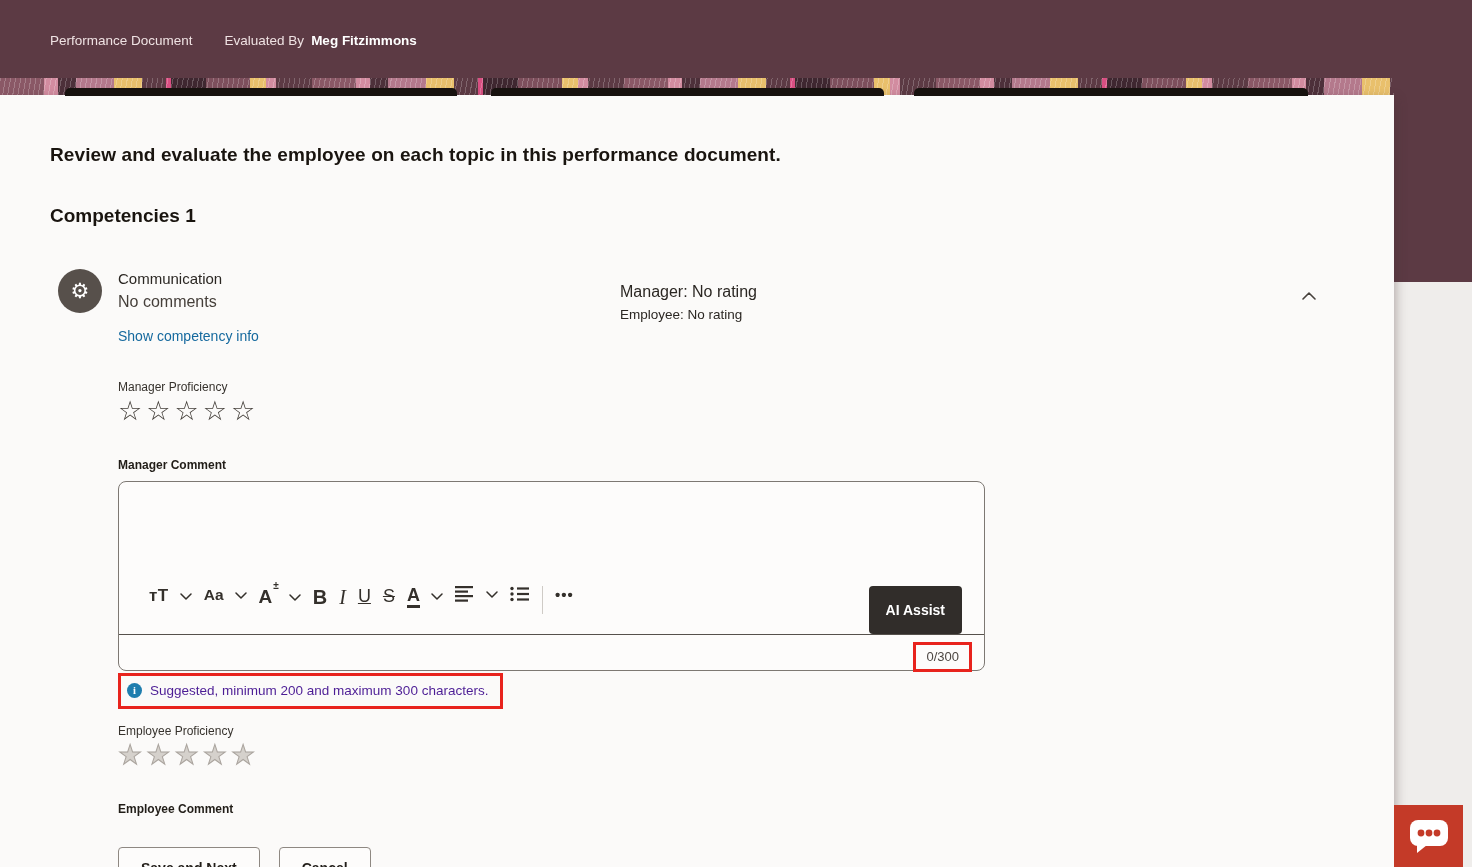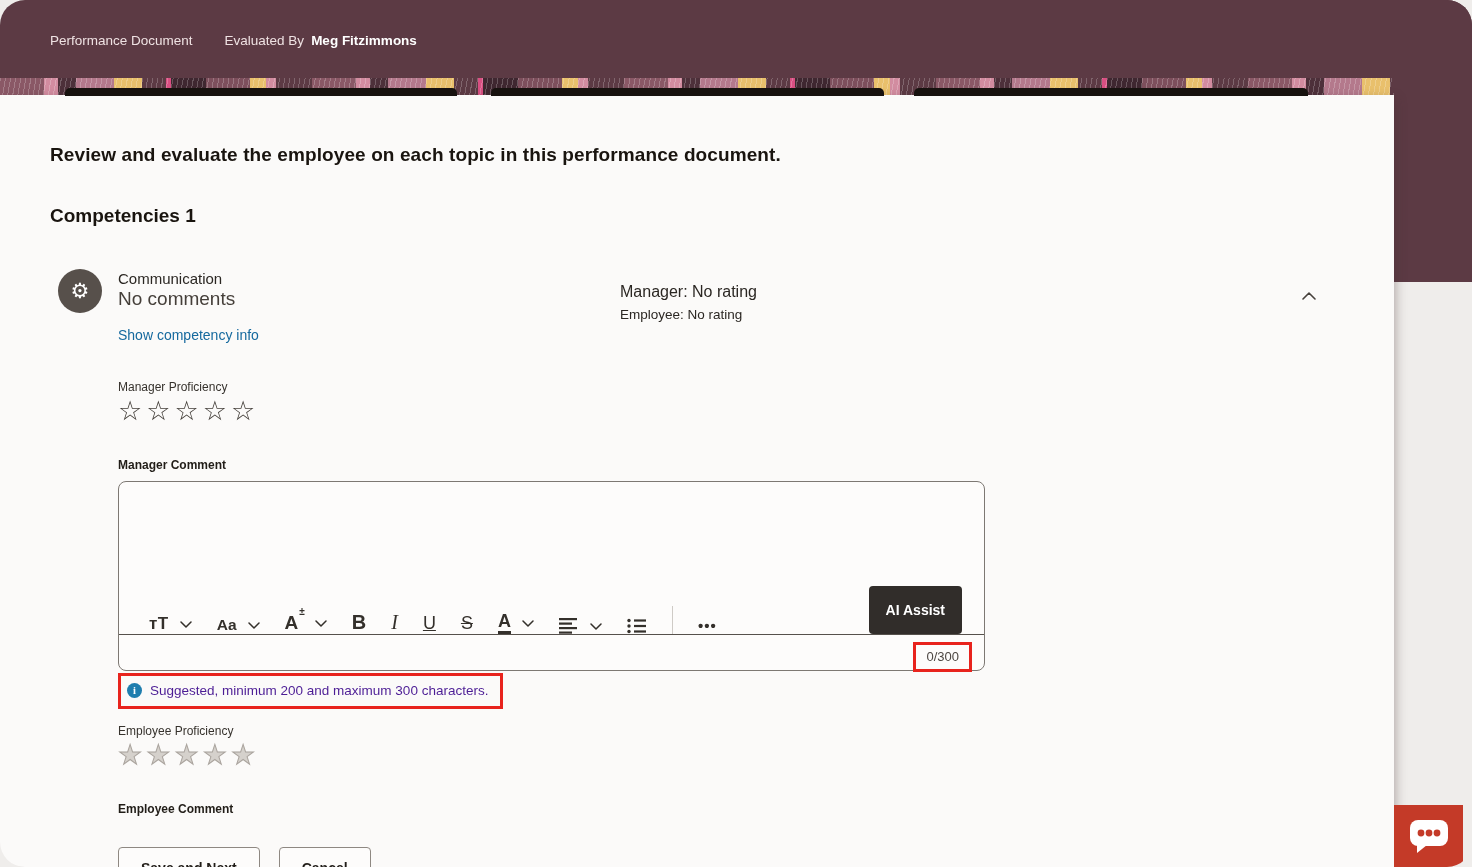--- a/index.html
+++ b/index.html
@@ -1,18 +1,18 @@
 <!DOCTYPE html>
 <html style="--banner: #5c3a44; --annotation_red: #e8231d; --link_blue: #15699e; --ai_button: #312d2a; --fab_red: #c43a28;"><head>
 <meta charset="utf-8">
 <style>
   * { margin:0; padding:0; box-sizing:border-box; }
   html,body { width:1472px; height:867px; overflow:hidden; }
   body { font-family:"Liberation Sans","DejaVu Sans",sans-serif; background:#efedeb; }
-  .page { position:relative; width:1472px; height:867px; overflow:hidden;border-radius:25px; }
+  .page { position:relative; width:1472px; height:867px; overflow:hidden; }
 
   
   .banner { position:absolute; top:0; left:0; width:100%; height:78px;
             background:var(--banner,#5c3a44); z-index:3; }
   .banner-row { display:flex; align-items:center; gap:7px; padding:33px 0 0 50px;
                 font-size:13.5px; color:#efe2e3; }
   .banner-row .b-val { color:#ffffff; font-weight:700; }
   .banner-row .b-gap { width:18px; }
 
   .right-band-top { position:absolute; top:0; right:0; width:78px; height:282px;
@@ -43,21 +43,21 @@
                  color:#19140f; letter-spacing:0.1px; }
   .section-title { margin:39px 50px 0 50px; font-size:19px; font-weight:700; color:#19140f; }
 
   
   .comp-row { position:relative; margin:42px 50px 0 58px; min-height:78px; }
   .avatar { position:absolute; left:0; top:0; width:44px; height:44px; border-radius:50%;
             background:#57504b; color:#ffffff; display:flex; align-items:center;
             justify-content:center; font-size:21px; }
   .comp-left { margin-left:60px; }
   .comp-name { font-size:15px; color:#2b2723; line-height:1.2; padding-top:1px; }
-  .comp-sub { font-size:19px; color:#453f3a; }
+  .comp-sub { font-size:16px; color:#453f3a; margin-top:5px; }
   .comp-link { display:inline-block; margin-top:17px; font-size:14px;
                color:var(--link_blue,#15699e); text-decoration:none; cursor:pointer; }
   .ratings { position:absolute; left:562px; top:14px; }
   .rating-mgr { font-size:16px; color:#2b2723; }
   .rating-emp { font-size:13.5px; color:#2b2723; margin-top:6px; }
   .collapse { position:absolute; right:24px; top:16px; width:22px; height:22px;
               display:flex; align-items:center; justify-content:center; cursor:pointer; }
 
   .details { margin-left:118px; }
   .field-label { font-size:12px; color:#36322d; margin-top:33px; }
@@ -65,22 +65,22 @@
   .stars { margin-top:4px; font-size:27px; line-height:1; letter-spacing:4px;
            color:#45403b; cursor:pointer; user-select:none; }
   .stars .star { display:inline-block; }
   .stars.disabled { color:#d5d1cc; -webkit-text-stroke:1px #aaa49e; cursor:default; }
 
   
   .editor { margin-top:9px; width:867px; height:190px; background:#fdfcfb;
             border:1px solid #7d7873; border-radius:8px; display:flex; flex-direction:column;
             overflow:visible; }
   .editor-content { flex:1; border-radius:8px 8px 0 0; cursor:text; }
-  .toolbar { display:flex; align-items:flex-end; height:48px; padding:0 22px 0 30px;
-             column-gap:25px; color:#34302b; }
+  .toolbar { display:flex; align-items:flex-start; height:48px; padding:0 22px 0 30px;
+             column-gap:12px; color:#34302b; }
   .tb-group { display:flex; align-items:center; gap:11px; cursor:pointer; }
   .tb-btn { display:flex; align-items:center; justify-content:center; cursor:pointer;
             color:#34302b; }
   .g-heading { font-size:17px; font-weight:600; letter-spacing:0.5px; }
   .g-font { font-size:15.5px; font-weight:600; }
   .g-resize { font-size:19px; font-weight:600; position:relative; }
   .g-resize sup { font-size:10px; position:relative; top:-7px; left:1px; }
   .g-bold { font-size:20px; font-weight:700; }
   .g-italic { font-size:20px; font-style:italic; font-family:"Liberation Serif",serif; }
   .g-underline { font-size:18px; text-decoration:underline; font-weight:500; }

